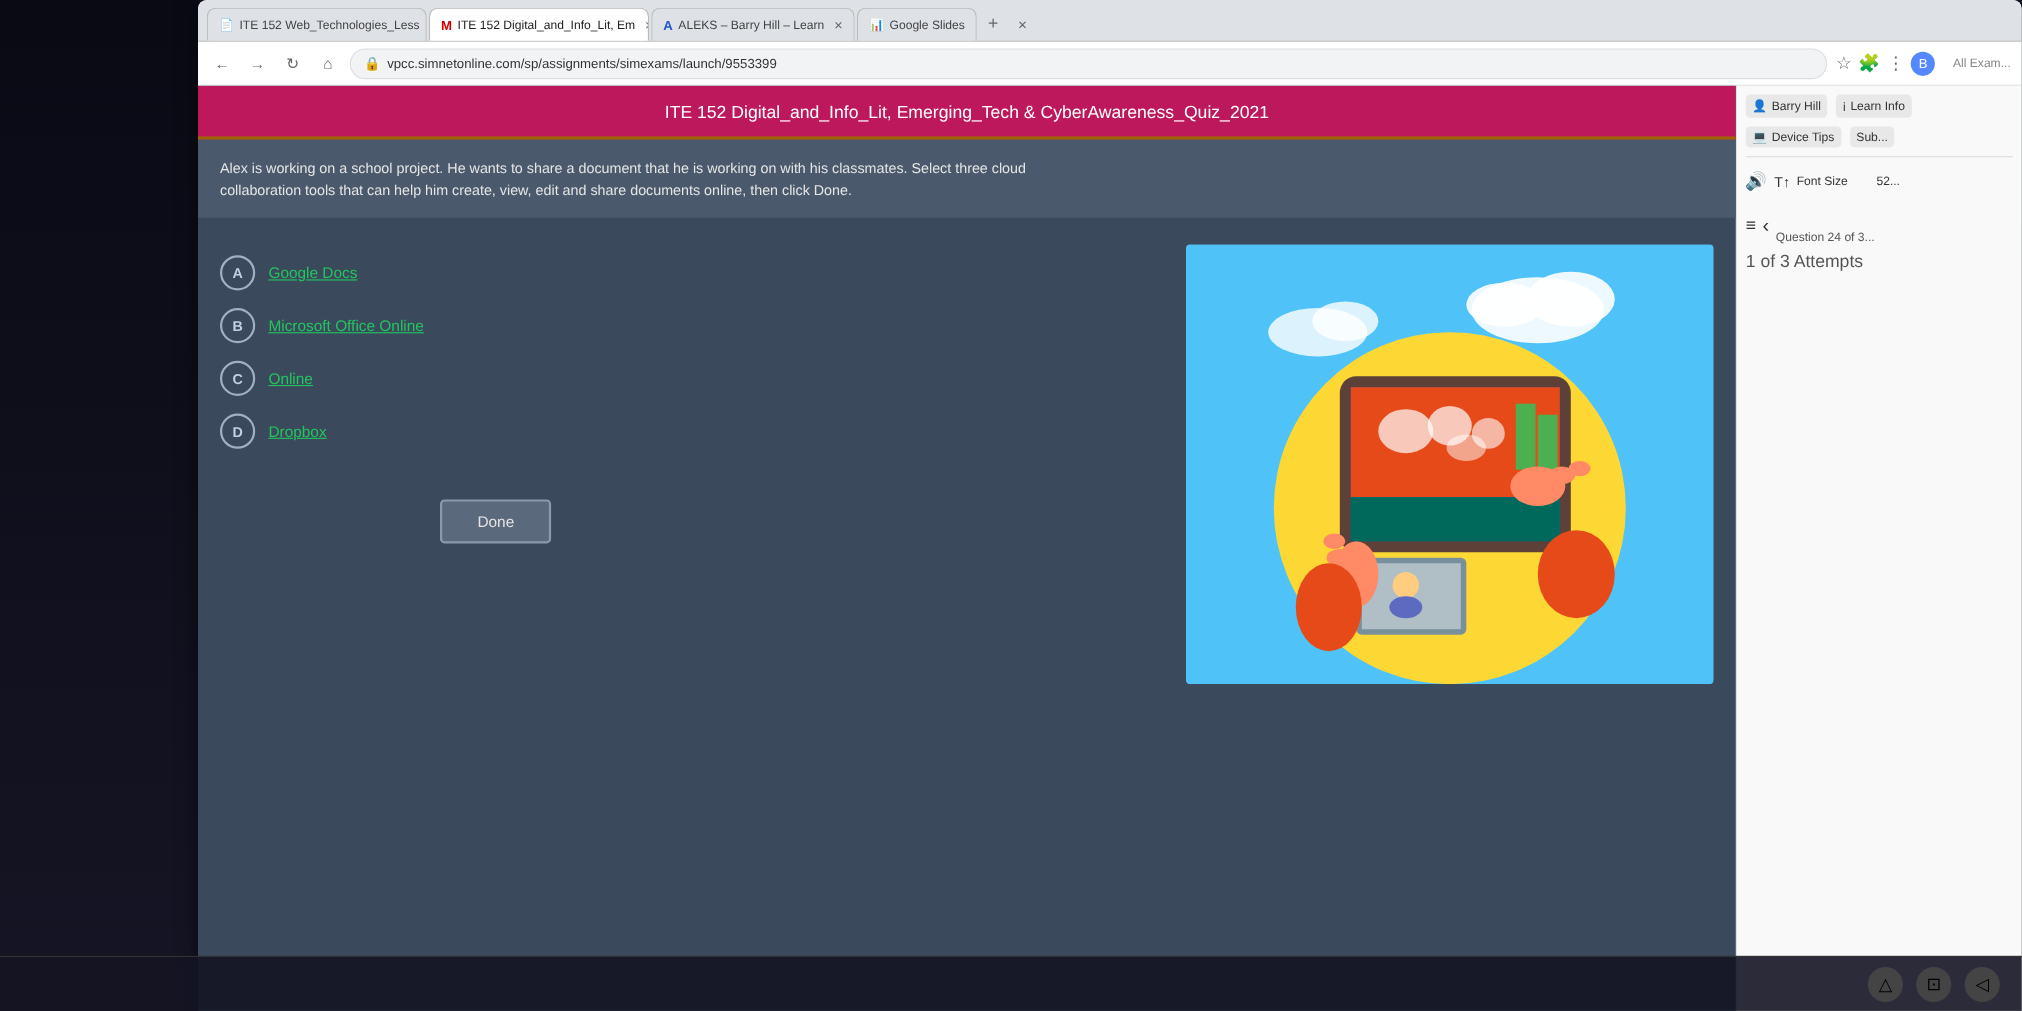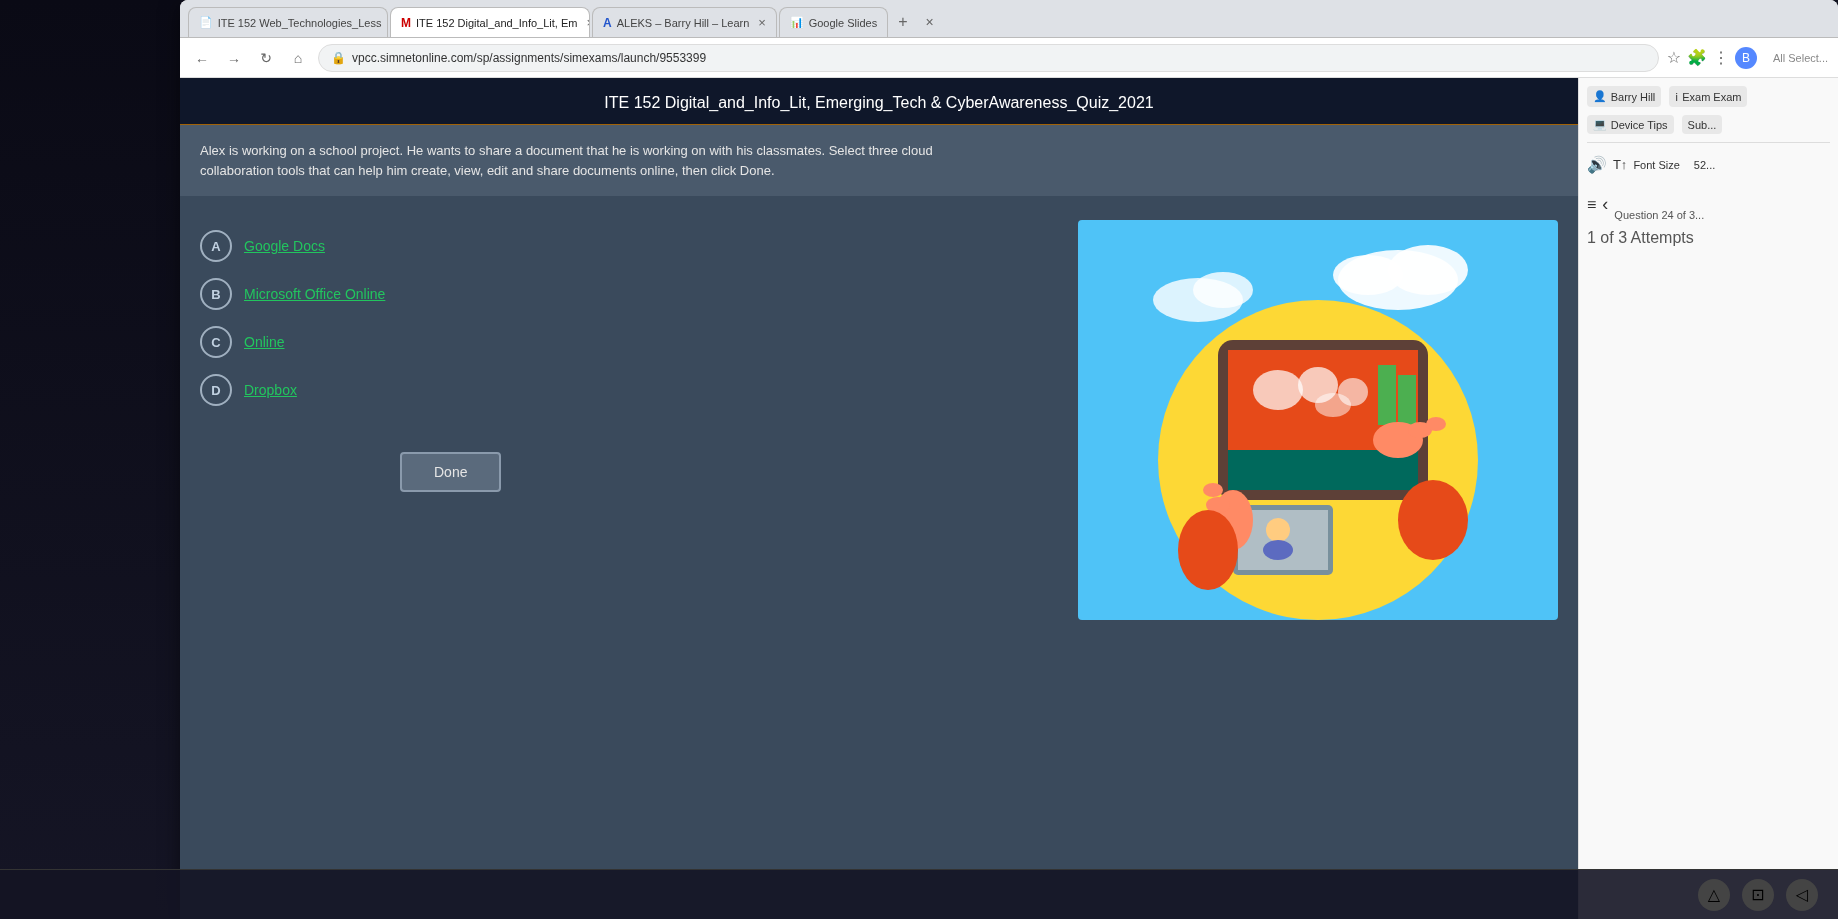--- a/index.html
+++ b/index.html
@@ -174,23 +174,23 @@
       top: 78px;
       left: 0;
       right: 260px;
       bottom: 0;
       background: #3a4a5c;
       overflow: hidden;
     }
 
     
     .exam-header {
-      background: #0f172a;
+      background: #be185d;
       padding: 16px 20px 8px;
-      border-bottom: 1px solid #a16207;
+      border-bottom: 3px solid #a16207;
     }
     .exam-title {
       font-size: 16px;
       color: #fff;
       font-weight: 500;
       text-align: center;
       margin-bottom: 4px;
     }
 
     
@@ -347,46 +347,46 @@
     <div class="address-input">
       <span style="margin-right:6px;color:#555;">🔒</span>
       <span style="font-size:12px;color:#333;">vpcc.simnetonline.com/sp/assignments/simexams/launch/9553399</span>
     </div>
     <div class="address-icons">
       <span class="address-icon">☆</span>
       <span class="address-icon">🧩</span>
       <span class="address-icon">⋮</span>
       <span class="address-icon" style="width:22px;height:22px;background:#5588ff;border-radius:50%;display:inline-flex;align-items:center;justify-content:center;font-size:12px;color:white;">B</span>
     </div>
-    <div style="font-size:11px;color:#888;margin-left:8px;white-space:nowrap;">All Select...</div>
+    <div style="font-size:11px;color:#888;margin-left:8px;white-space:nowrap;">All Exam...</div>
   </div>
 
   <div class="sidebar-panel">
     <div class="sidebar-top">
       <div class="sidebar-btn">
         <span>👤</span>
         <span>Barry Hill</span>
       </div>
       <div class="sidebar-btn">
         <span>ℹ</span>
-        <span>Exam Exam</span>
+        <span>Learn Info</span>
       </div>
       <div class="sidebar-btn">
         <span>💻</span>
         <span>Device Tips</span>
       </div>
       <div class="sidebar-btn">
         <span>Sub...</span>
       </div>
     </div>
     <div class="sidebar-controls">
       <span style="font-size:16px;">🔊</span>
       <span style="font-size:13px;">T↑</span>
       <span>Font Size</span>
-      <span style="margin-left:8px;">52...</span>
+      <span style="margin-left:20px;">52...</span>
     </div>
     <div class="sidebar-controls" style="margin-top:6px;">
       <span style="font-size:16px;">≡</span>
       <span style="font-size:18px;">‹</span>
       <span style="font-size:11px;color:#555;margin-top:21px;">Question 24 of 3...</span>
     </div>
     <div class="sidebar-q-info">1 of 3 Attempts</div>
   </div>
 
   <div class="main-content">

